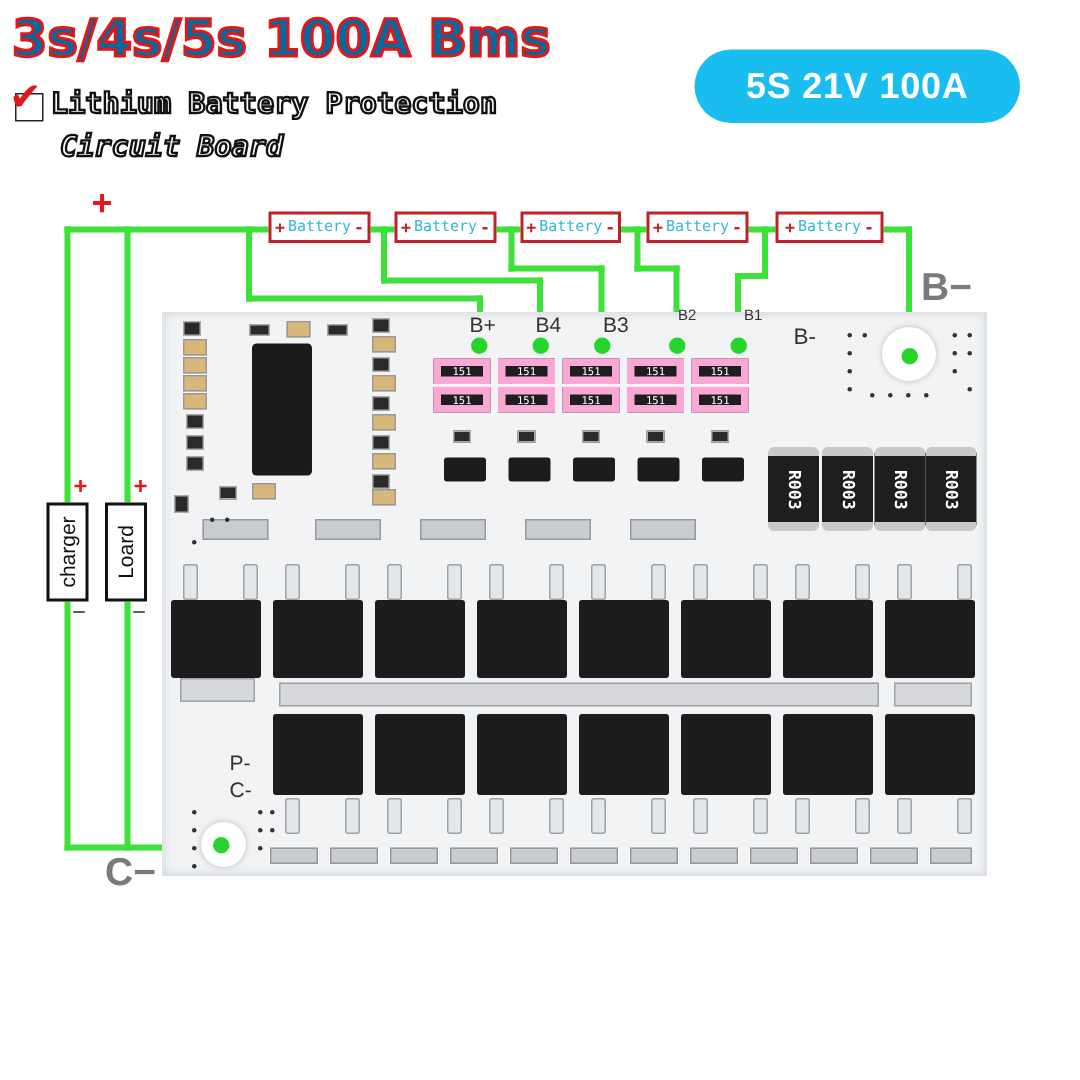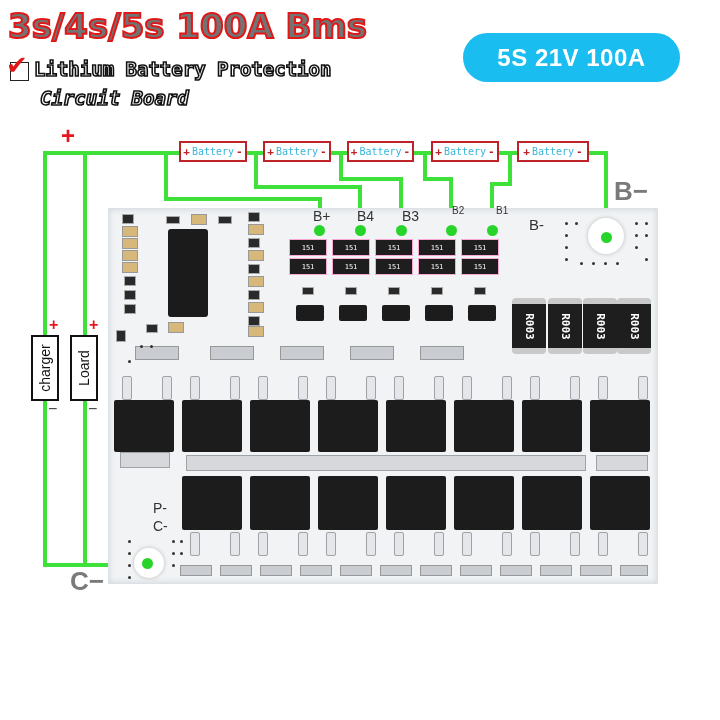--- a/index.html
+++ b/index.html
@@ -1,36 +1,36 @@
 <!DOCTYPE html>
 <html><head>
 <meta charset="utf-8">
 <style>
   html,body{margin:0;padding:0;}
   body{width:720px;height:720px;background:#ffffff;position:relative;overflow:hidden;font-family:"DejaVu Sans",sans-serif;}
   .abs{position:absolute;}
-  .title{left:8px;top:6px;font-family:"DejaVu Sans",sans-serif;font-weight:bold;font-size:34px;color:#737373;letter-spacing:0px;
+  .title{left:8px;top:6px;font-family:"DejaVu Sans",sans-serif;font-weight:bold;font-size:34px;color:#0369a1;letter-spacing:0px;
     -webkit-text-stroke:2px #e01818;text-shadow:0 0 1px #e01818;white-space:nowrap;}
   .sub{font-weight:bold;font-size:19px;color:#ffffff;-webkit-text-stroke:1.6px #111;white-space:nowrap;font-family:"DejaVu Sans Mono",monospace;}
   .checkbox{left:10px;top:62px;width:17px;height:17px;border:1.5px solid #222;background:#fff;}
   .check-mark{left:6px;top:52px;font-size:26px;color:#e01818;font-weight:bold;line-height:1;}
   .pill{left:463px;top:33px;width:217px;height:49px;border-radius:25px;background:#19bdf0;color:#fff;font-family:"Liberation Sans",sans-serif;
     font-weight:bold;font-size:24px;display:flex;align-items:center;justify-content:center;letter-spacing:0.5px;}
   .wire{position:absolute;background:#3ee03a;}
   .plus-red{color:#e8161c;font-weight:bold;font-family:"Liberation Sans",sans-serif;}
   .battery{position:absolute;top:141px;height:21px;border:2px solid #c0222a;background:#fff;display:flex;align-items:center;justify-content:center;
     font-family:"DejaVu Sans Mono",monospace;font-size:10px;color:#39b5dc;box-sizing:border-box;white-space:nowrap;}
   .battery .p{color:#c0222a;font-weight:bold;margin-right:2px;font-size:11px;}
   .battery .m{color:#c0222a;font-weight:bold;margin-left:2px;font-size:11px;}
   .board{left:108px;top:208px;width:548px;height:374px;background:#f1f3f5;border:1px solid #dde0e4;box-shadow:inset 0 0 6px #cfd4d8;}
   .ic{background:#1b1b1b;border-radius:3px;}
   .smd-tan{background:#d8b77a;border:1px solid #999;}
   .smd-dark{background:#2a2a2a;border:1px solid #aaa;}
   .res151{background:#1e1e1e;color:#fff;font-size:7px;font-family:"DejaVu Sans Mono",monospace;display:flex;align-items:center;justify-content:center;
-    border:1px solid #f9a8d4;box-sizing:border-box;}
+    border:5px solid #f9a8d4;box-sizing:border-box;}
   .r003{background:#1e1e1e;color:#fff;border-radius:4px;box-sizing:border-box;border-top:6px solid #c9c9c9;border-bottom:6px solid #c9c9c9;
     display:flex;align-items:center;justify-content:center;}
   .r003 span{transform:rotate(90deg);font-size:11px;font-family:"DejaVu Sans Mono",monospace;font-weight:bold;white-space:nowrap;}
   .mosfet{background:#1c1c1c;border-radius:2px;}
   .tab{background:#d6d8db;border:1px solid #9ea3a8;}
   .lead{background:#e4e6e9;border:1px solid #9ea3a8;border-radius:2px;}
   .board-label{font-family:"Liberation Sans",sans-serif;font-size:15px;color:#333;}
   .pad-dot{width:11px;height:11px;border-radius:50%;background:#27d42a;}
   .mount{background:#fff;border-radius:50%;box-shadow:0 0 4px #bbb;}
   .sidebox{position:absolute;border:2px solid #111;background:#fff;box-sizing:border-box;display:flex;align-items:center;justify-content:center;}

